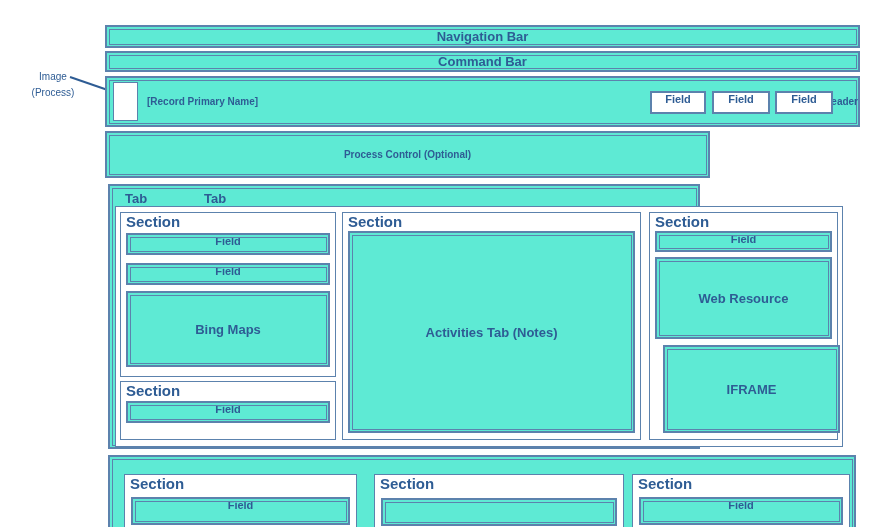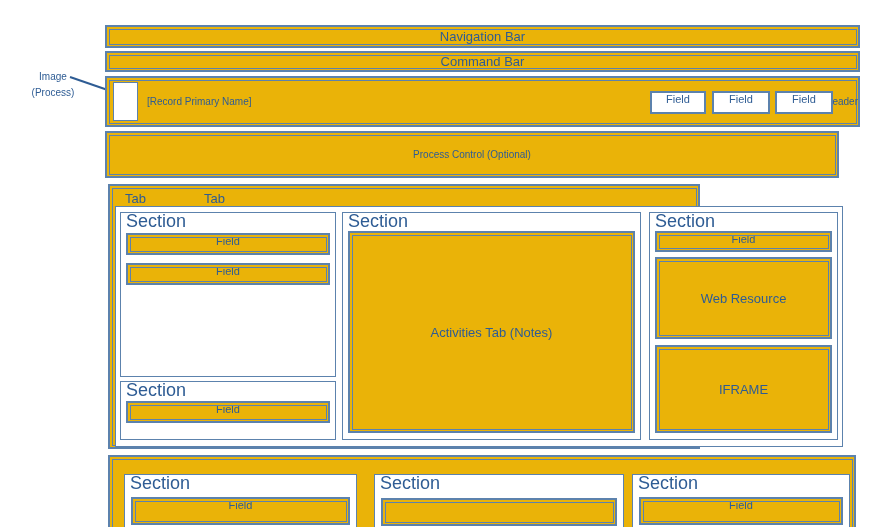--- a/index.html
+++ b/index.html
@@ -6,28 +6,28 @@
     --bc:#5c82ad;
     --tc:#2e5c94;
   }
   html,body{margin:0;padding:0;background:#fff;}
   .canvas{
     position:relative;width:887px;height:527px;overflow:hidden;background:#fff;
     font-family:"Liberation Sans",sans-serif;color:var(--tc);
   }
   .abs{position:absolute;box-sizing:border-box;}
   
-  .dbl{position:absolute;box-sizing:border-box;border:2px solid var(--bc);background:#eab308;}
+  .dbl{position:absolute;box-sizing:border-box;border:2px solid var(--bc);background:#5eead4;font-weight:bold;}
   .dbl::before{content:"";position:absolute;inset:1.5px;border:1.4px solid var(--bc);pointer-events:none;}
   
   .sgl{position:absolute;box-sizing:border-box;border:1.8px solid var(--bc);background:#fff;}
   .ctr{display:flex;align-items:center;justify-content:center;text-align:center;}
   .lbl13{font-size:13px;line-height:15px;}
   .lbl14{font-size:10px;line-height:16px;}
-  .seclbl{position:absolute;top:1px;left:5px;font-size:18px;line-height:15px;}
+  .seclbl{position:absolute;top:1px;left:5px;font-size:15px;line-height:15px;}
   .fieldbar{display:flex;align-items:flex-start;justify-content:center;font-size:11px;}
 </style>
 </head>
 <body>
 
 <div class="canvas">
 
   <div class="abs" style="left:5px;top:69px;width:96px;text-align:center;">
     <div class="lbl14">Image</div>
     <div class="lbl14">(Process)</div>
@@ -57,37 +57,40 @@
       <span>Field</span>
     </div>
     <div class="sgl fieldbar" style="left:605px;top:13px;width:58px;height:23px;border-width:2px;">
       <span>Field</span>
     </div>
     <div class="sgl fieldbar" style="left:668px;top:13px;width:58px;height:23px;border-width:2px;">
       <span>Field</span>
     </div>
   </div>
 
-  <div class="dbl ctr lbl14" style="left:105px;top:131px;width:734px;height:47px;">
+  <div class="dbl ctr lbl14" style="left:105px;top:131px;width:605px;height:47px;">
     <span>Process Control (Optional)</span>
   </div>
 
   <div class="dbl" style="left:108px;top:184px;width:592px;height:265px;">
     <div class="abs lbl13" style="left:15px;top:5px;">Tab</div>
     <div class="abs lbl13" style="left:94px;top:5px;">Tab</div>
 
     <div class="sgl" style="left:5px;top:20px;width:728px;height:241px;border-width:1.4px;"></div>
 
     <div class="sgl" style="left:10px;top:26px;width:216px;height:165px;">
       <div class="seclbl">Section</div>
       <div class="dbl fieldbar" style="left:5px;top:20px;width:204px;height:22px;">
         <span>Field</span>
       </div>
       <div class="dbl fieldbar" style="left:5px;top:50px;width:204px;height:22px;">
         <span>Field</span>
+      </div>
+      <div class="dbl ctr lbl13" style="left:5px;top:78px;width:204px;height:76px;">
+        <span>Bing Maps</span>
       </div>
     </div>
 
     <div class="sgl" style="left:10px;top:195px;width:216px;height:59px;">
       <div class="seclbl">Section</div>
       <div class="dbl fieldbar" style="left:5px;top:19px;width:204px;height:22px;">
         <span>Field</span>
       </div>
     </div>
 
@@ -99,21 +102,21 @@
     </div>
 
     <div class="sgl" style="left:539px;top:26px;width:189px;height:228px;">
       <div class="seclbl">Section</div>
       <div class="dbl fieldbar" style="left:5px;top:18px;width:177px;height:21px;">
         <span>Field</span>
       </div>
       <div class="dbl ctr lbl13" style="left:5px;top:44px;width:177px;height:82px;text-align:center;">
         <span>Web Resource</span>
       </div>
-      <div class="dbl ctr lbl13" style="left:5px;top:132px;width:177px;height:88px;justify-content:center;">
+      <div class="dbl ctr lbl13" style="left:13px;top:132px;width:177px;height:88px;justify-content:center;">
         <span>IFRAME</span>
       </div>
     </div>
   </div>
 
   <div class="dbl" style="left:108px;top:455px;width:748px;height:95px;">
 
     <div class="sgl" style="left:14px;top:17px;width:233px;height:70px;">
       <div class="seclbl">Section</div>
       <div class="dbl fieldbar" style="left:6px;top:22px;width:219px;height:28px;">

